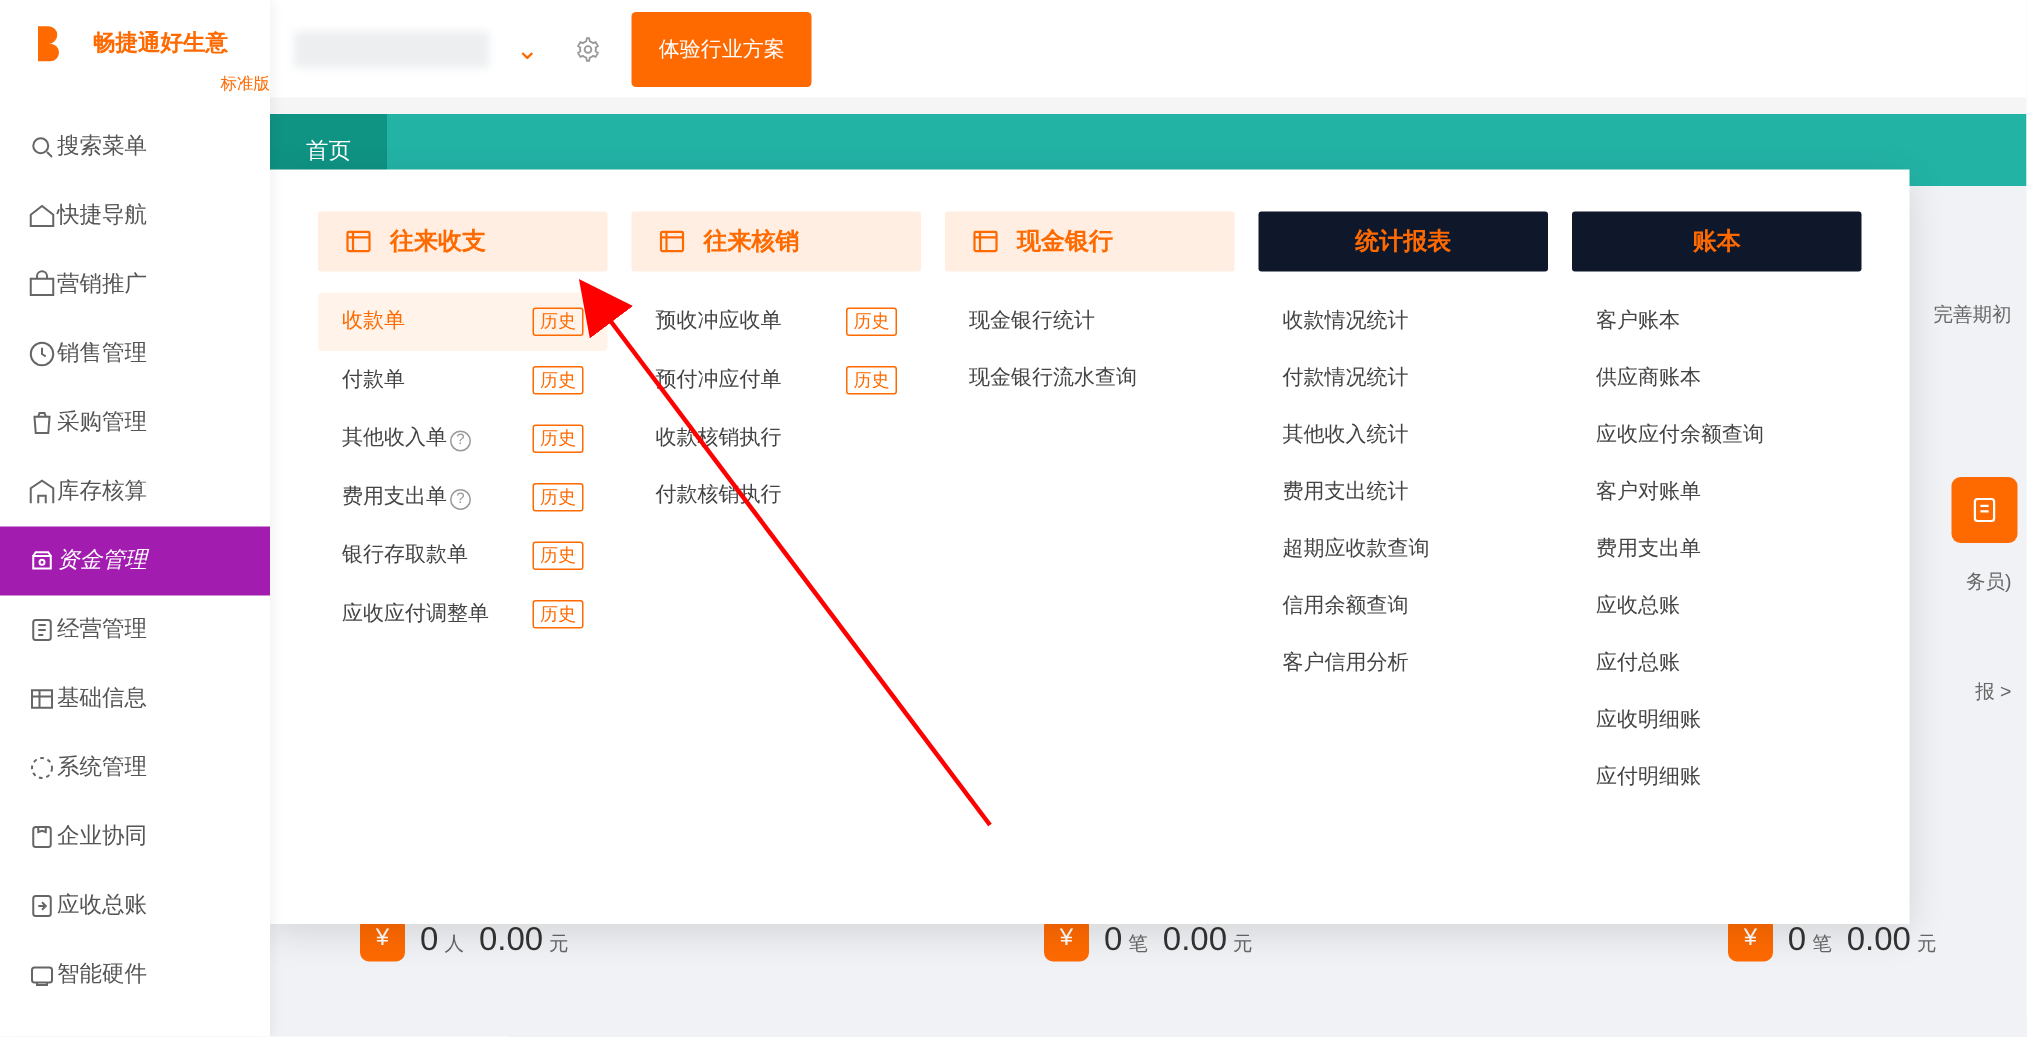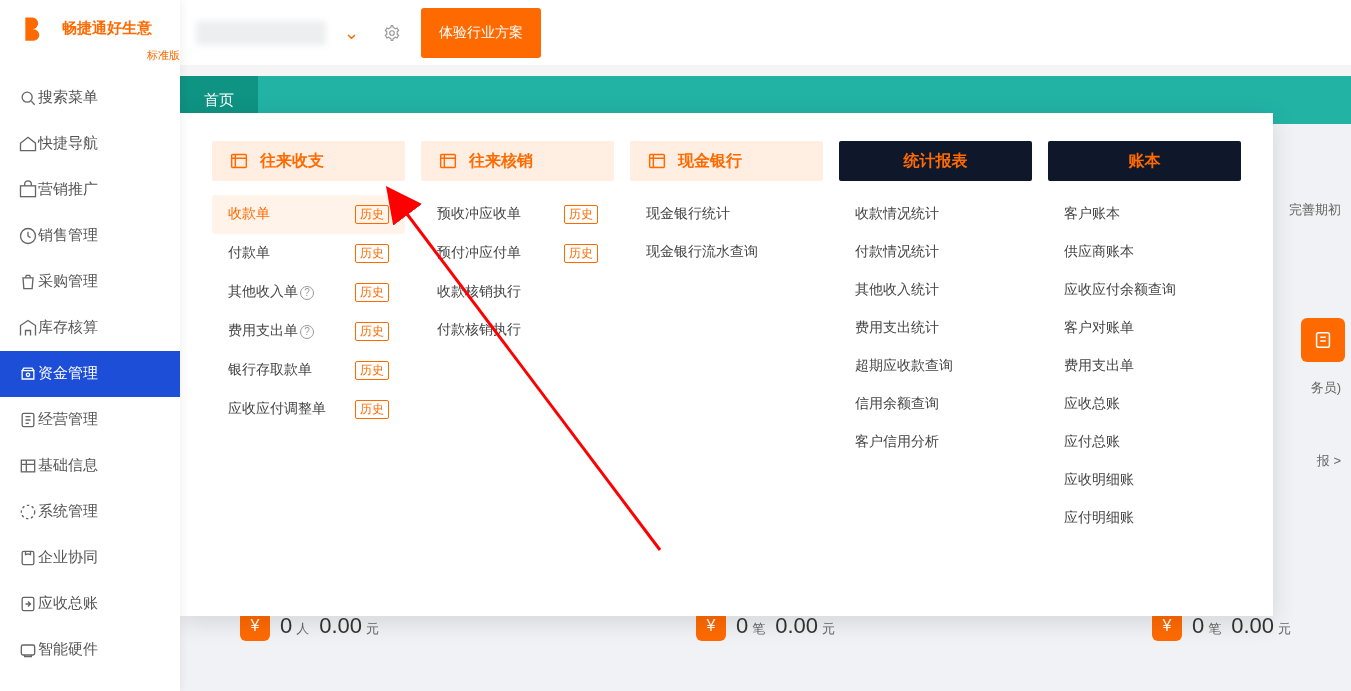--- a/index.html
+++ b/index.html
@@ -7,21 +7,21 @@
 
     
     .sidebar { position: absolute; left: 0; top: 0; bottom: 0; width: 180px; background: #fff; box-shadow: 2px 0 8px rgba(0,0,0,.06); z-index: 50; }
     .logo-wrap { padding: 14px 16px 10px 16px; display: flex; align-items: center; gap: 18px; }
     .logo-b { width: 28px; height: 28px; color: #ff6a00; }
     .logo-text { color: #ff6a00; font-weight: 700; font-size: 15px; }
     .logo-sub { font-size: 11px; color: #ff6a00; padding-left: 16px; margin-top: -4px; margin-bottom: 6px; text-align: right; }
     .nav { padding: 6px 0; }
     .nav-item { display: flex; align-items: flex-start; padding: 13px 18px; font-size: 15px; color: #555; cursor: pointer; }
     .nav-item .icon { width: 20px; height: 20px; color: #666; flex-shrink: 0; }
-    .nav-item.active { background: #1d4ed8; color: #fff; }
+    .nav-item.active { background: #a21caf; color: #fff; font-style: italic; }
     .nav-item.active .icon { color: #fff; }
 
     
     .top-area { position: absolute; left: 180px; right: 0; top: 0; height: 65px; background: #fff; display: flex; align-items: center; padding: 0 16px; gap: 14px; z-index: 10; }
     .top-blur { width: 130px; height: 24px; background: #eceef0; filter: blur(3px); }
     .chevron-down { color: #ff6a00; font-size: 18px; cursor: pointer; padding: 0 4px; }
     .gear-btn { width: 30px; height: 30px; border-radius: 4px; display: flex; align-items: center; justify-content: center; color: #999; cursor: pointer; }
     .gear-btn svg { width: 18px; height: 18px; }
     .solution-btn { background: #ff6a00; color: #fff; padding: 16px 18px; border-radius: 3px; font-size: 14px; cursor: pointer; }
 

